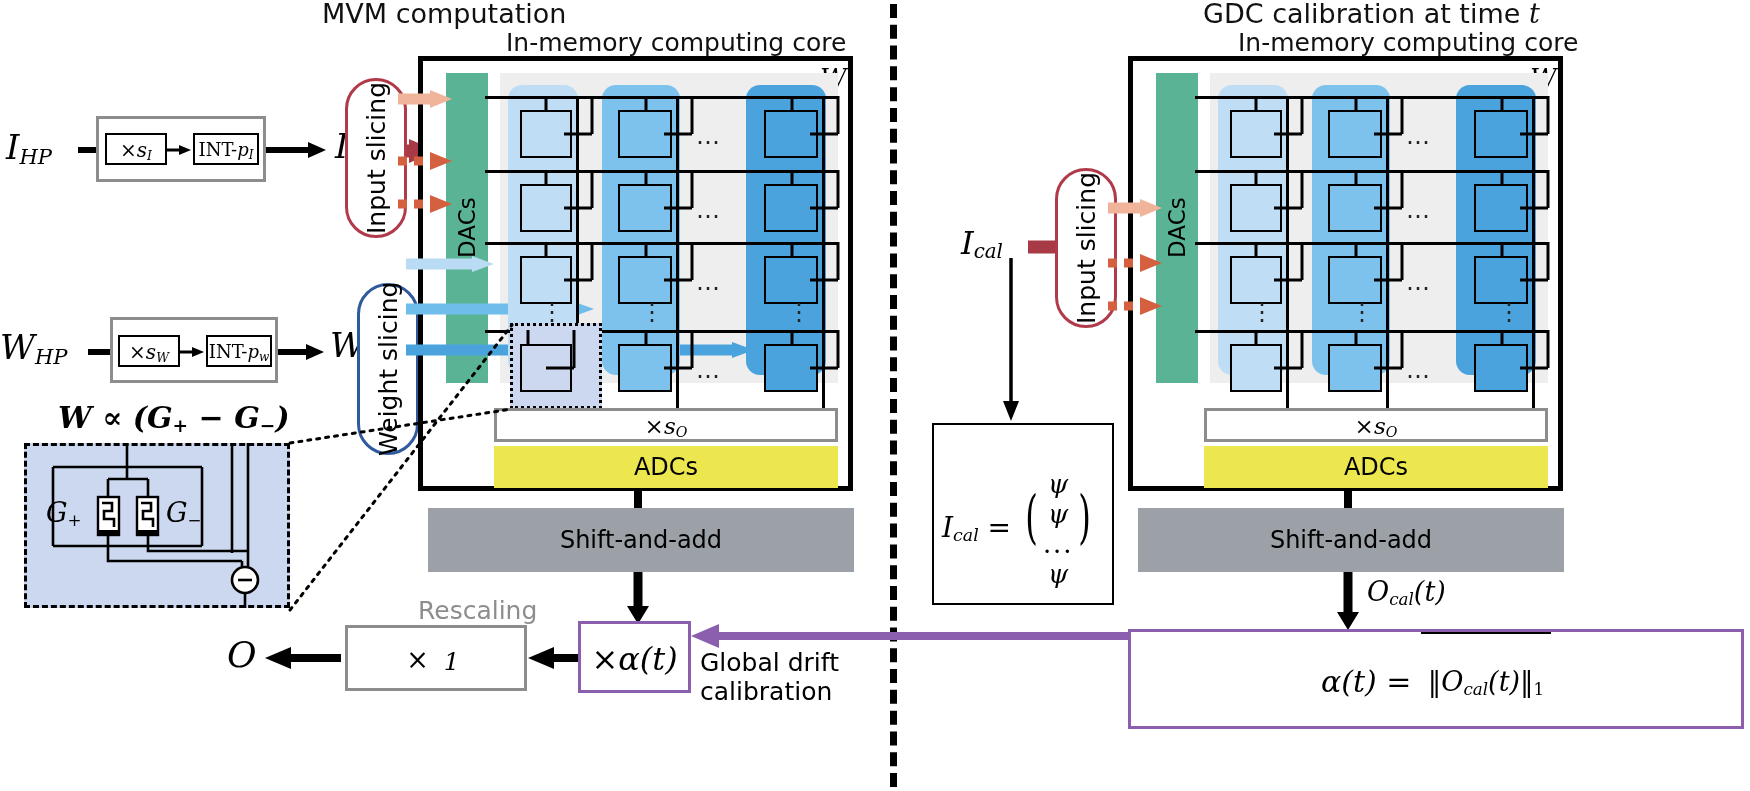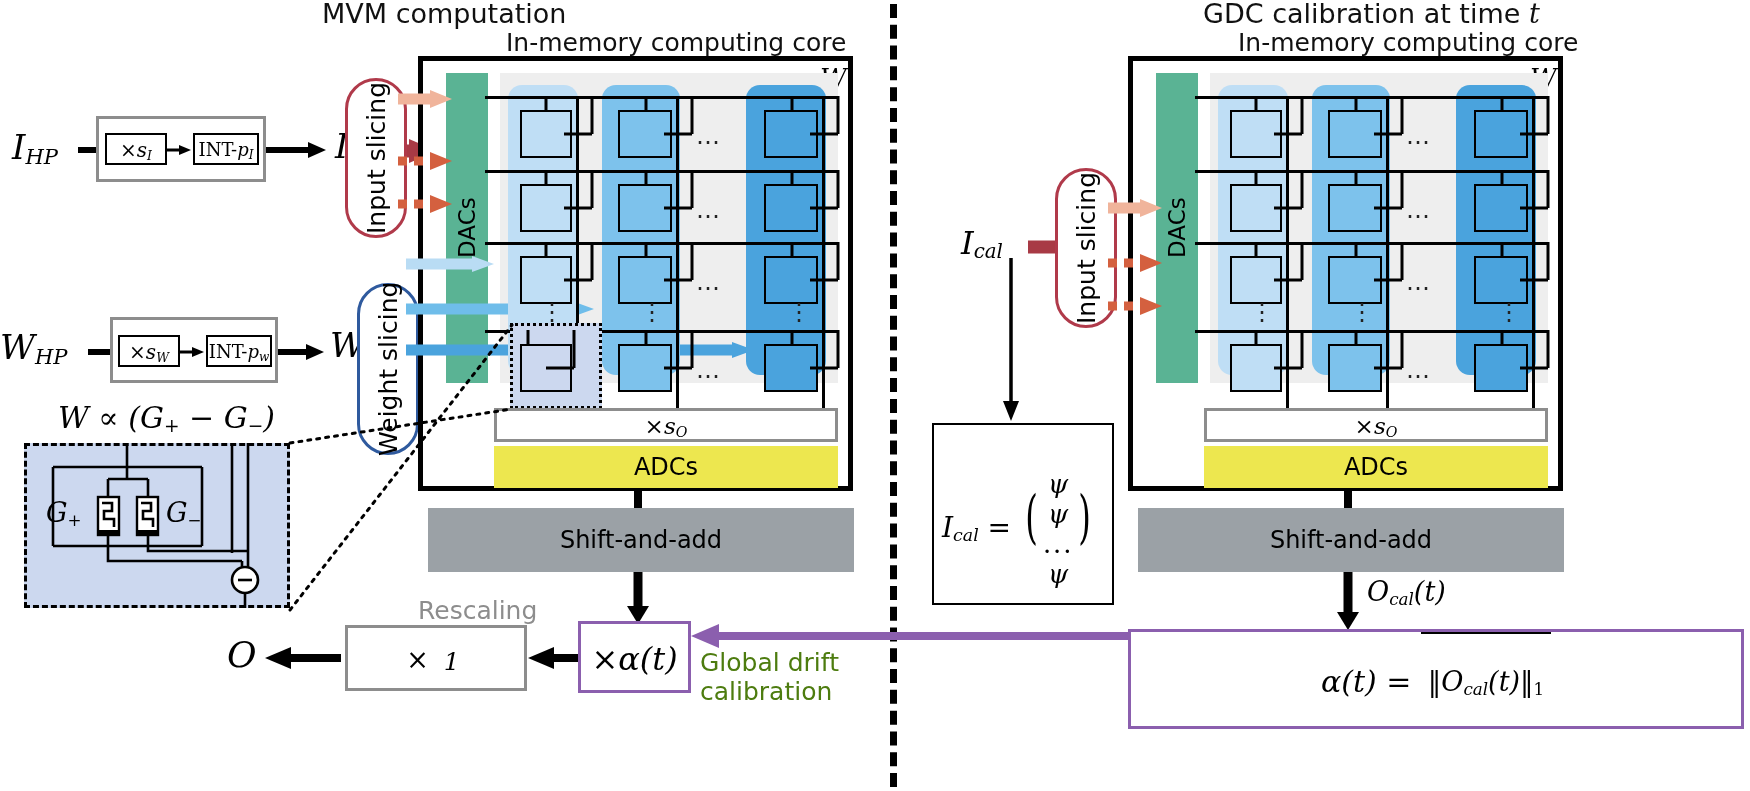--- a/index.html
+++ b/index.html
@@ -26,21 +26,21 @@
   .shiftadd{background:#9ba1a6;}
   .arraybg{background:#eeeeee;}
   .cellcol{position:absolute;border-radius:14px;}
   .cellbox{position:absolute;border:2.5px solid #000;box-sizing:border-box;}
   .hline{position:absolute;background:#000;height:3px;}
   .vline{position:absolute;background:#000;width:3px;}
   .dots{position:absolute;font-size:24px;letter-spacing:3px;color:#222;}
   .vdots{position:absolute;font-size:24px;color:#222;line-height:.55;text-align:center;}
   .divider{position:absolute;width:0;border-left:7px dashed #000;}
   .purplebox{border:3px solid #8b5fae;background:#fff;box-sizing:border-box;}
-  .purpletxt{color:#4d7c0f;}
+  .purpletxt{color:#000000;}
   .dashbox{border:3px dashed #000;background:#ccd8ef;box-sizing:border-box;}
   svg{position:absolute;overflow:visible;}
   .frac{display:inline-block;vertical-align:middle;text-align:center;}
   .frac .num{display:block;padding:0 .25em;}
   .frac .den{display:block;border-top:2px solid #000;padding:0 .25em;}
   .paren{display:inline-block;font-size:2.1em;font-family:"DejaVu Serif",serif;
          transform:scaleX(.55);font-style:normal;}
   .matcol{display:inline-block;text-align:center;line-height:1.16;font-size:.92em;vertical-align:middle;}
 </style>
 </head>
@@ -49,21 +49,21 @@
 <div class="abs ttl" style="left:322px;top:-2px;">MVM computation</div>
 <div class="abs sub" style="left:506px;top:28px;">In-memory computing core</div>
 
 <div class="abs ttl" style="left:1203px;top:-2px;">
   <span>GDC calibration at time </span><span class="math">t</span>
 </div>
 <div class="abs sub" style="left:1238px;top:28px;">In-memory computing core</div>
 
 <div class="divider" style="left:890px;top:4px;height:783px;"></div>
 
-<div class="abs math" style="left:12px;top:127px;font-size:34px;">I<span class="sml">HP</span></div>
+<div class="abs math" style="left:6px;top:127px;font-size:34px;">I<span class="sml">HP</span></div>
 <svg width="60" height="20" style="left:78px;top:140px;">
   <line x1="0" y1="10" x2="40" y2="10" stroke="#000" stroke-width="6"></line>
   <polygon points="38,2 56,10 38,18" fill="#000"></polygon>
 </svg>
 
 <div class="abs greybox" style="left:96px;top:116px;width:170px;height:66px;"></div>
 <div class="abs blkbox" style="left:105px;top:133px;width:62px;height:32px;">
   <div class="math" style="font-size:20px;text-align:center;line-height:30px;">×s<span class="sml">I</span></div>
 </div>
 <svg width="26" height="14" style="left:167px;top:143px;">
@@ -226,21 +226,21 @@
 </svg>
 
 <div class="abs shiftadd" style="left:428px;top:508px;width:426px;height:64px;">
   <div style="font-size:24px;text-align:center;line-height:64px;">Shift-and-add</div>
 </div>
 <svg width="24" height="52" style="left:627px;top:572px;">
   <line x1="11" y1="0" x2="11" y2="36" stroke="#000" stroke-width="9"></line>
   <polygon points="0,34 22,34 11,52" fill="#000"></polygon>
 </svg>
 
-<div class="abs math" style="left:58px;top:400px;font-size:30px;">W ∝ (G<span class="smlup">+</span> − G<span class="smlup">−</span>)</div>
+<div class="abs math" style="left:58px;top:400px;font-size:30px;font-weight:bold;">W ∝ (G<span class="smlup">+</span> − G<span class="smlup">−</span>)</div>
 
 <div class="abs dashbox" style="left:24px;top:443px;width:266px;height:165px;"></div>
 
 <svg width="266" height="165" style="left:24px;top:443px;">
   <g stroke="#000" stroke-width="2.6" fill="none">
 
     <path d="M103,0 L103,36"></path>
     <path d="M84,36 L124,36"></path>
     <path d="M84,36 L84,55"></path>
     <path d="M124,36 L124,55"></path>

